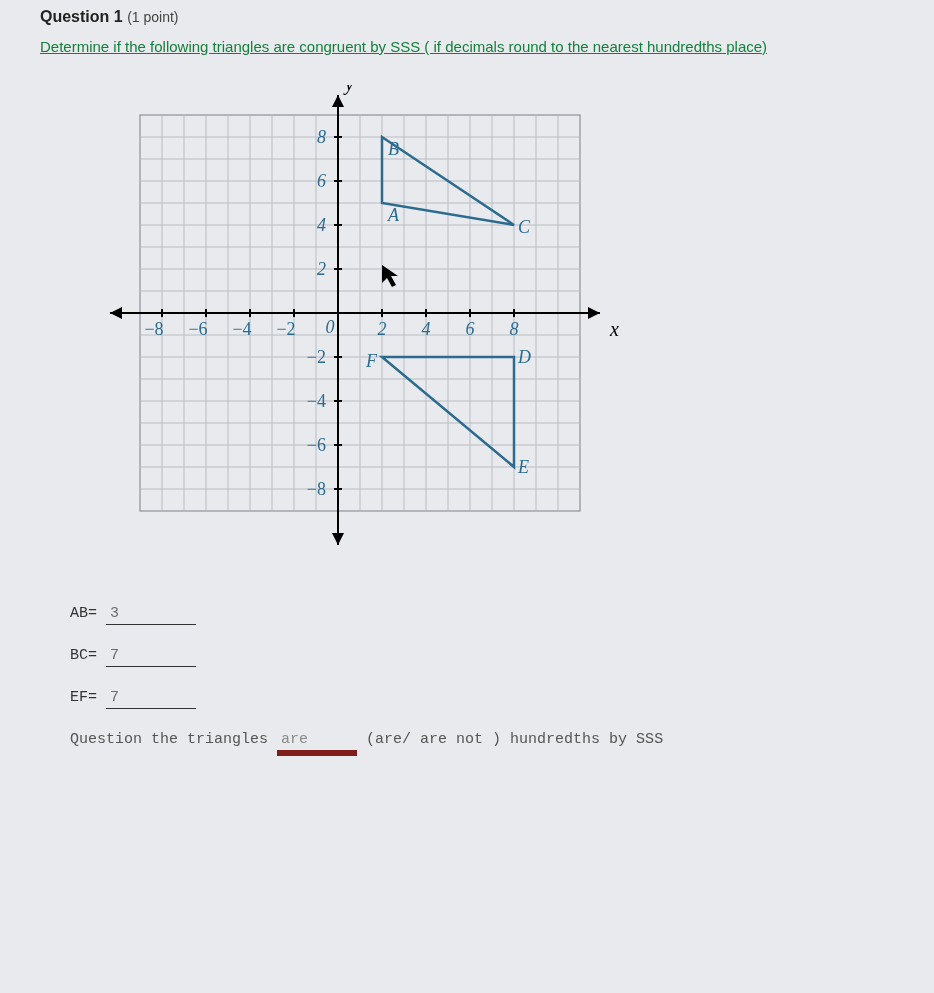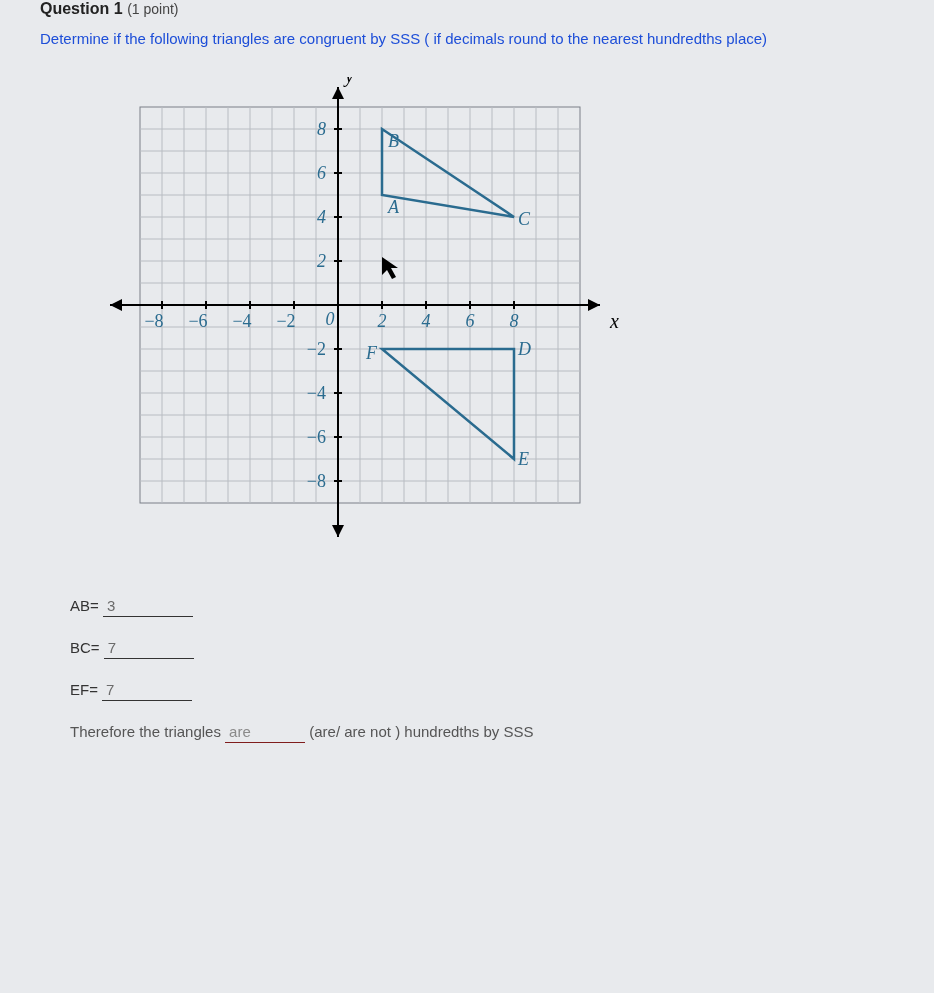--- a/index.html
+++ b/index.html
@@ -6,55 +6,58 @@
     body {
       font-family: Arial, Helvetica, sans-serif;
       background: #e8eaed;
       width: 934px;
       height: 993px;
       padding: 0;
       color: #222;
     }
     .page {
       padding: 0 28px 20px 40px;
+      margin-top: 8px;
     }
     .question-header {
       font-size: 16px;
       font-weight: bold;
       color: #222;
       margin-bottom: 12px;
     }
     .question-header .points {
       font-weight: normal;
       font-size: 14px;
       color: #444;
     }
     .prompt {
       font-size: 15px;
-      color: #1d4ed8;
+      color: #15803d;
       margin-bottom: 30px;
+      text-decoration: underline;
     }
     .chart-wrap {
       margin: 20px 0 40px 60px;
     }
     svg { display: block; }
     .grid-line { stroke: #b8bcc2; stroke-width: 1; }
     .grid-border { stroke: #7a7f88; stroke-width: 1; fill: none; }
     .axis-line { stroke: #000; stroke-width: 2; }
     .tick-label { font: italic 18px Georgia, serif; fill: #2a6b8f; }
     .tick-label-neg { font: 18px Georgia, serif; fill: #2a6b8f; }
     .axis-label { font: italic 20px Georgia, serif; fill: #000; }
     .point-label { font: italic 18px Georgia, serif; fill: #2a6b8f; }
     .tri { fill: none; stroke: #2a6b8f; stroke-width: 2.5; }
     .arrow { fill: #000; }
     .cursor { fill: #000; }
 
     .answers {
       margin-left: 30px;
       margin-top: 20px;
+      font-family: Liberation Mono, monospace;
     }
     .answer-row {
       margin-bottom: 22px;
       font-size: 15px;
       color: #333;
     }
     .answer-row .label {
       color: #333;
     }
     .answer-row .blank {
@@ -65,21 +68,21 @@
       color: #6b6b6b;
       font-size: 15px;
     }
     .conclusion {
       margin-top: 10px;
       font-size: 15px;
       color: #555;
     }
     .conclusion .blank {
       display: inline-block;
-      border-bottom: 1px solid #7f1d1d;
+      border-bottom: 6px solid #7f1d1d;
       min-width: 80px;
       padding: 0 4px 2px 4px;
       color: #8a8a8a;
     }
   </style>
 </head>
 <body>
 
 <div class="page">
 
@@ -217,19 +220,19 @@
     <div class="answer-row">
       <span class="label">BC=</span>
       <span class="blank">7</span>
     </div>
     <div class="answer-row">
       <span class="label">EF=</span>
       <span class="blank">7</span>
     </div>
 
     <div class="conclusion">
-      <span>Therefore the triangles</span>
+      <span>Question the triangles</span>
       <span class="blank">are</span>
       <span>(are/ are not ) hundredths by SSS</span>
     </div>
   </div>
 
 </div>
 
 </body></html>

